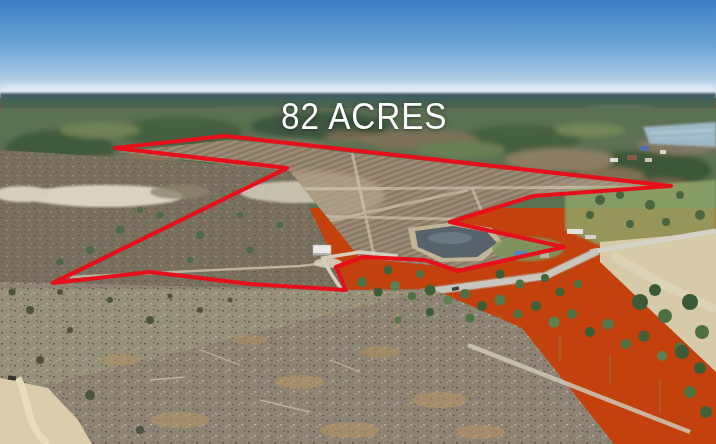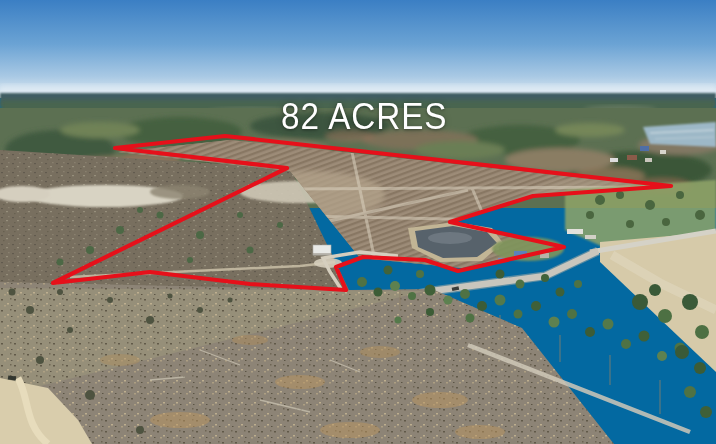--- a/index.html
+++ b/index.html
@@ -1,18 +1,18 @@
 <!DOCTYPE html>
 <html><head>
 <meta charset="utf-8">
 <style>
   html,body{margin:0;padding:0;background:#222;}
   .stage{
     position:relative;width:716px;height:444px;overflow:hidden;
-    font-family:"Liberation Sans",sans-serif;background:#0369a1;
+    font-family:"Liberation Sans",sans-serif;background:#c2410c;
   }
   .stage svg{position:absolute;inset:0;display:block;}
   .acreage-label{
     position:absolute;left:281px;top:96px;
     font-size:37px;font-weight:500;letter-spacing:1px;color:#ffffff;
     transform:scaleX(.9);transform-origin:left top;white-space:nowrap;
     text-shadow:0 1px 3px rgba(0,0,0,.35),0 0 8px rgba(0,0,0,.25);
     user-select:none;
   }
 </style>

